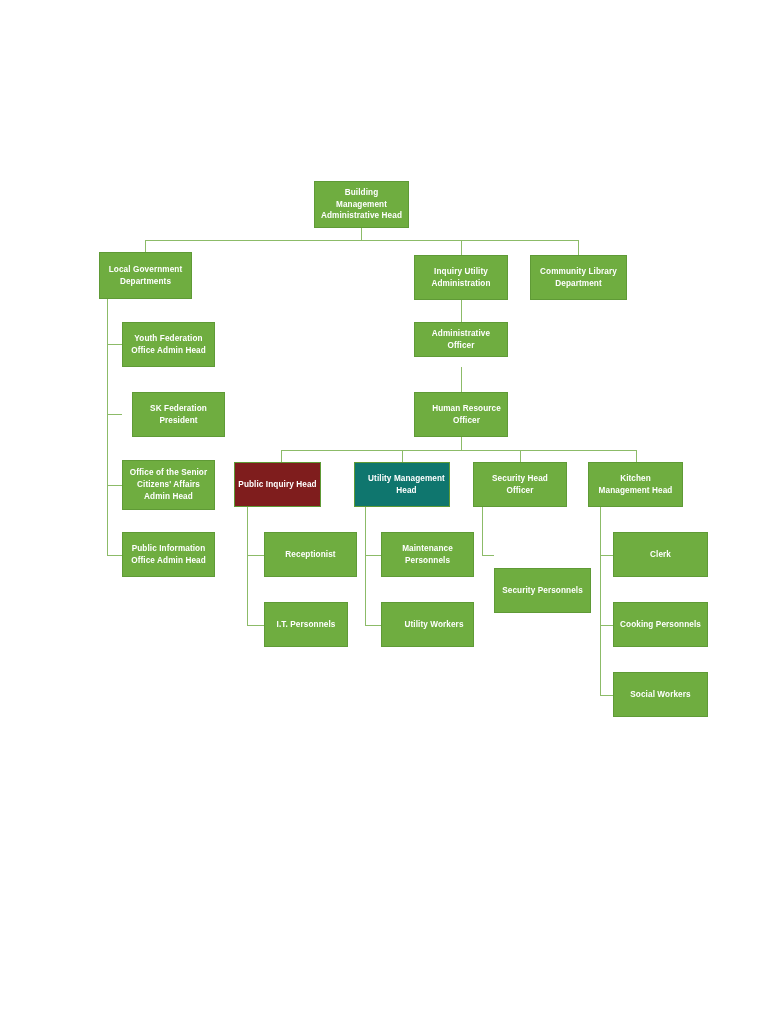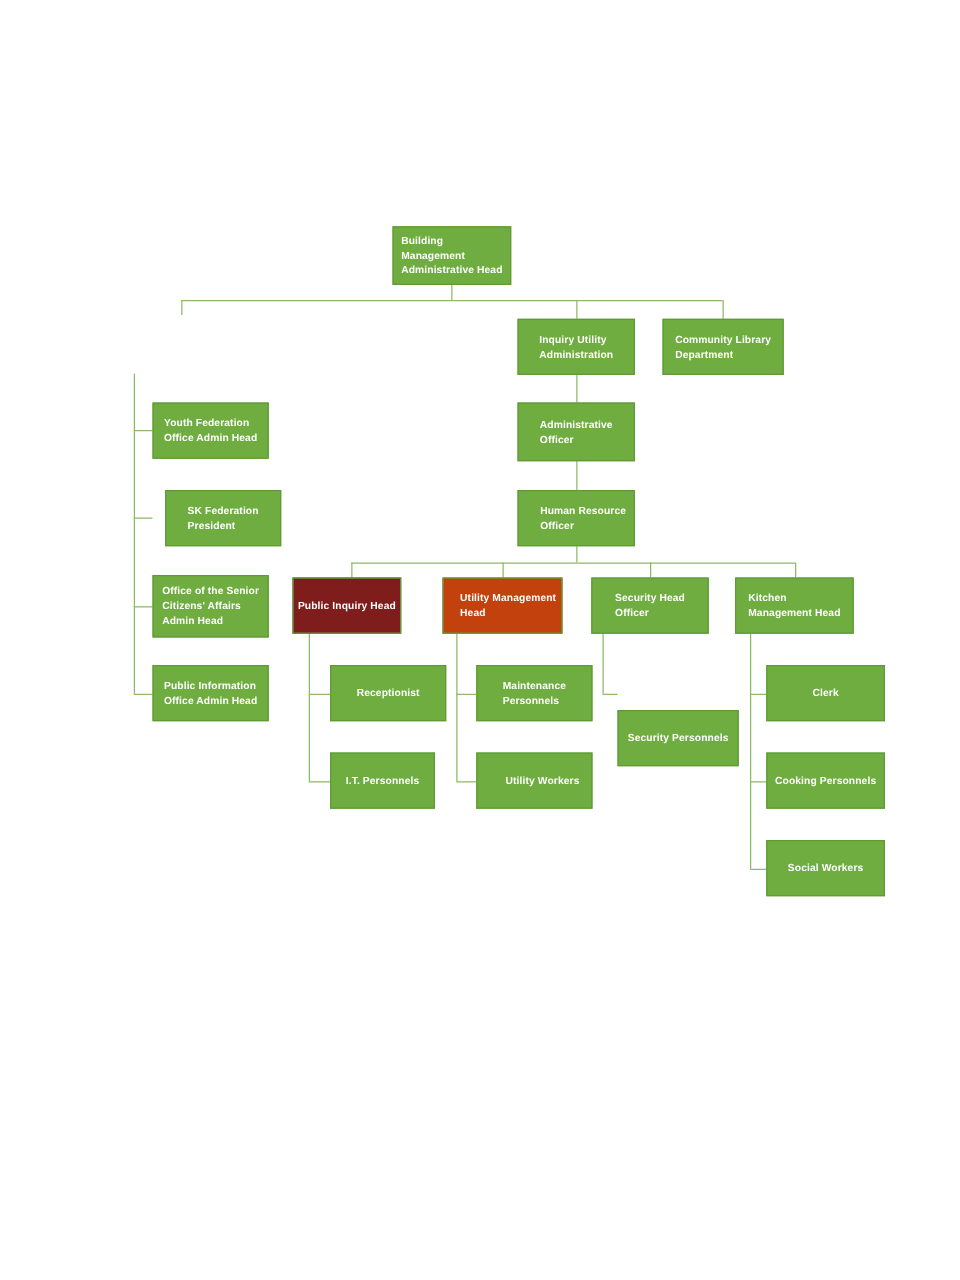--- a/index.html
+++ b/index.html
@@ -24,20 +24,21 @@
   }
   .node {
     position: absolute;
     box-sizing: border-box;
     background: #6FAD40;
     border: 1px solid #5F9A36;
     color: #ffffff;
     display: flex;
     align-items: center;
     justify-content: center;
+    text-align: center;
     font-size: 8.2px;
     line-height: 1.45;
     font-weight: bold;
     letter-spacing: 0.1px;
     padding: 2px 3px;
     white-space: pre-line;
   }
   .connector {
     position: absolute;
     background: #8CBB68;
@@ -76,39 +77,41 @@
       <div class="connector h" style="left: 365px; top: 625px; width: 16px; background: rgb(140, 187, 104);"></div>
       <div class="connector v" style="left: 482px; top: 507px; height: 48px; background: rgb(140, 187, 104);"></div>
       <div class="connector h" style="left: 482px; top: 555px; width: 12px; background: rgb(140, 187, 104);"></div>
       <div class="connector v" style="left: 600px; top: 507px; height: 188px; background: rgb(140, 187, 104);"></div>
       <div class="connector h" style="left: 600px; top: 555px; width: 13px; background: rgb(140, 187, 104);"></div>
       <div class="connector h" style="left: 600px; top: 625px; width: 13px; background: rgb(140, 187, 104);"></div>
       <div class="connector h" style="left: 600px; top: 695px; width: 13px; background: rgb(140, 187, 104);"></div>
       <div class="node" style="left: 314px; top: 181px; width: 95px; height: 47px; background: rgb(111, 173, 64); border-color: rgb(95, 154, 54); color: rgb(255, 255, 255);">Building
 Management
 Administrative Head</div>
+      <div class="node" style="left: 99px; top: 252px; width: 93px; height: 47px; background: rgb(111, 173, 64); border-color: rgb(95, 154, 54); color: rgb(255, 255, 255);">Local Government
+Departments</div>
       <div class="node" style="left: 414px; top: 255px; width: 94px; height: 45px; background: rgb(111, 173, 64); border-color: rgb(95, 154, 54); color: rgb(255, 255, 255);">Inquiry Utility
 Administration</div>
       <div class="node" style="left: 530px; top: 255px; width: 97px; height: 45px; background: rgb(111, 173, 64); border-color: rgb(95, 154, 54); color: rgb(255, 255, 255);">Community Library
 Department</div>
       <div class="node" style="left: 122px; top: 322px; width: 93px; height: 45px; background: rgb(111, 173, 64); border-color: rgb(95, 154, 54); color: rgb(255, 255, 255);">Youth Federation
 Office Admin Head</div>
       <div class="node" style="left: 132px; top: 392px; width: 93px; height: 45px; background: rgb(111, 173, 64); border-color: rgb(95, 154, 54); color: rgb(255, 255, 255);">SK Federation
 President</div>
       <div class="node" style="left: 122px; top: 460px; width: 93px; height: 50px; background: rgb(111, 173, 64); border-color: rgb(95, 154, 54); color: rgb(255, 255, 255);">Office of the Senior
 Citizens' Affairs
 Admin Head</div>
       <div class="node" style="left: 122px; top: 532px; width: 93px; height: 45px; background: rgb(111, 173, 64); border-color: rgb(95, 154, 54); color: rgb(255, 255, 255);">Public Information
 Office Admin Head</div>
-      <div class="node" style="left: 414px; top: 322px; width: 94px; height: 47px; background: rgb(111, 173, 64); border-color: rgb(95, 154, 54); color: rgb(255, 255, 255);">Administrative
+      <div class="node" style="left: 414px; top: 322px; width: 94px; height: 35px; background: rgb(111, 173, 64); border-color: rgb(95, 154, 54); color: rgb(255, 255, 255);">Administrative
 Officer</div>
       <div class="node" style="left: 414px; top: 392px; width: 94px; height: 45px; background: rgb(111, 173, 64); border-color: rgb(95, 154, 54); color: rgb(255, 255, 255); padding-left: 14px;">Human Resource
 Officer</div>
       <div class="node" style="left: 234px; top: 462px; width: 87px; height: 45px; background: #7f1d1d; border-color: rgb(95, 154, 54); color: rgb(255, 255, 255);">Public Inquiry Head</div>
-      <div class="node" style="left: 354px; top: 462px; width: 96px; height: 45px; background: #c2410c; border-color: rgb(95, 154, 54); color: rgb(255, 255, 255); padding-left: 12px;">Utility Management
+      <div class="node" style="left: 354px; top: 462px; width: 96px; height: 45px; background: #0f766e; border-color: rgb(95, 154, 54); color: rgb(255, 255, 255); padding-left: 12px;">Utility Management
 Head</div>
       <div class="node" style="left: 473px; top: 462px; width: 94px; height: 45px; background: rgb(111, 173, 64); border-color: rgb(95, 154, 54); color: rgb(255, 255, 255);">Security Head
 Officer</div>
       <div class="node" style="left: 588px; top: 462px; width: 95px; height: 45px; background: rgb(111, 173, 64); border-color: rgb(95, 154, 54); color: rgb(255, 255, 255);">Kitchen
 Management Head</div>
       <div class="node" style="left: 264px; top: 532px; width: 93px; height: 45px; background: rgb(111, 173, 64); border-color: rgb(95, 154, 54); color: rgb(255, 255, 255);">Receptionist</div>
       <div class="node" style="left: 264px; top: 602px; width: 84px; height: 45px; background: rgb(111, 173, 64); border-color: rgb(95, 154, 54); color: rgb(255, 255, 255);">I.T. Personnels</div>
       <div class="node" style="left: 381px; top: 532px; width: 93px; height: 45px; background: rgb(111, 173, 64); border-color: rgb(95, 154, 54); color: rgb(255, 255, 255);">Maintenance
 Personnels</div>
       <div class="node" style="left: 381px; top: 602px; width: 93px; height: 45px; background: rgb(111, 173, 64); border-color: rgb(95, 154, 54); color: rgb(255, 255, 255); padding-left: 16px;">Utility Workers</div>

